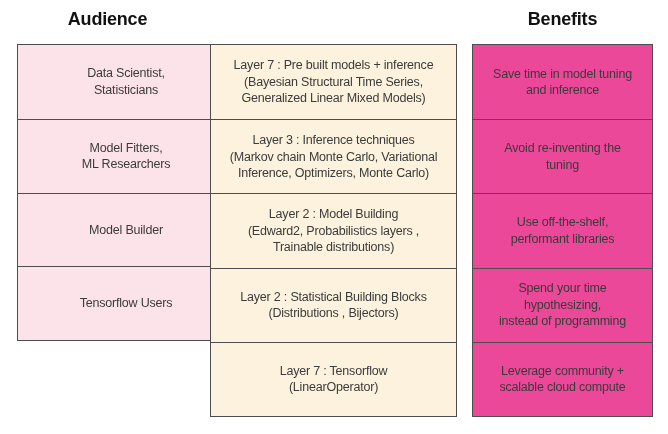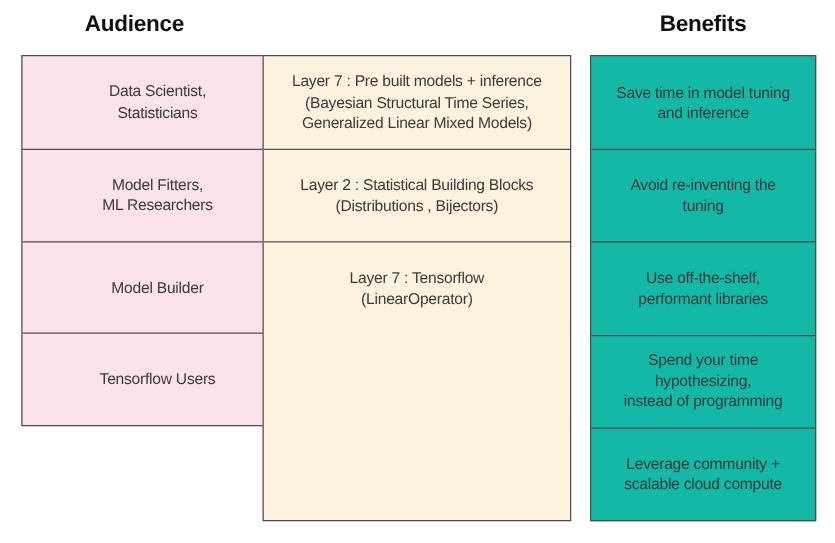--- a/index.html
+++ b/index.html
@@ -42,21 +42,21 @@
     background: #fce3e9;
   }
   .col-layers {
     left: 210px; width: 247px; height: 373px;
     grid-template-rows: repeat(5, 1fr);
     background: #fcf2de;
   }
   .col-benefits {
     left: 472px; width: 181px; height: 373px;
     grid-template-rows: repeat(5, 1fr);
-    background: #14b8a6;
+    background: #ec4899;
   }
   .cell {
     display: flex;
     align-items: center;
     justify-content: center;
     text-align: center;
     padding: 2px 3px;
     box-sizing: border-box;
     font-size: 12.5px;
     line-height: 16.5px;
@@ -83,20 +83,26 @@
     <div class="cell">Model  Fitters,
 ML Researchers</div>
     <div class="cell">Model Builder</div>
     <div class="cell">Tensorflow Users</div>
   </div>
 
   <div class="column col-layers">
     <div class="cell">Layer 7 : Pre built models +  inference
 (Bayesian Structural Time Series,
 Generalized Linear Mixed Models)</div>
+    <div class="cell">Layer 3 : Inference techniques
+(Markov chain Monte Carlo, Variational
+Inference, Optimizers, Monte Carlo)</div>
+    <div class="cell">Layer 2 : Model Building
+(Edward2, Probabilistics layers ,
+Trainable distributions)</div>
     <div class="cell">Layer 2 : Statistical Building Blocks
 (Distributions , Bijectors)</div>
     <div class="cell">Layer 7 : Tensorflow
 (LinearOperator)</div>
   </div>
 
   <div class="column col-benefits">
     <div class="cell">Save time in model tuning
 and inference</div>
     <div class="cell">Avoid re-inventing the

